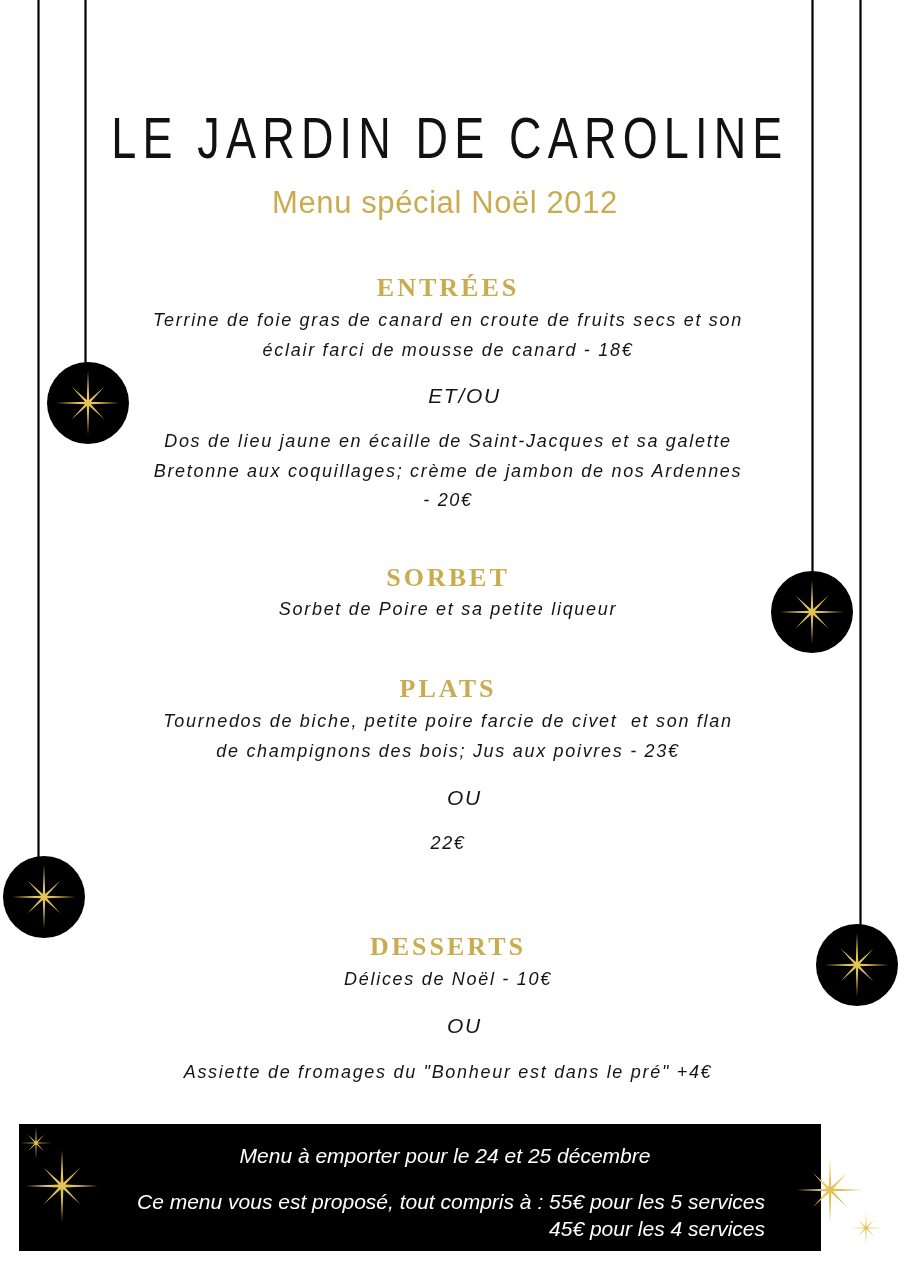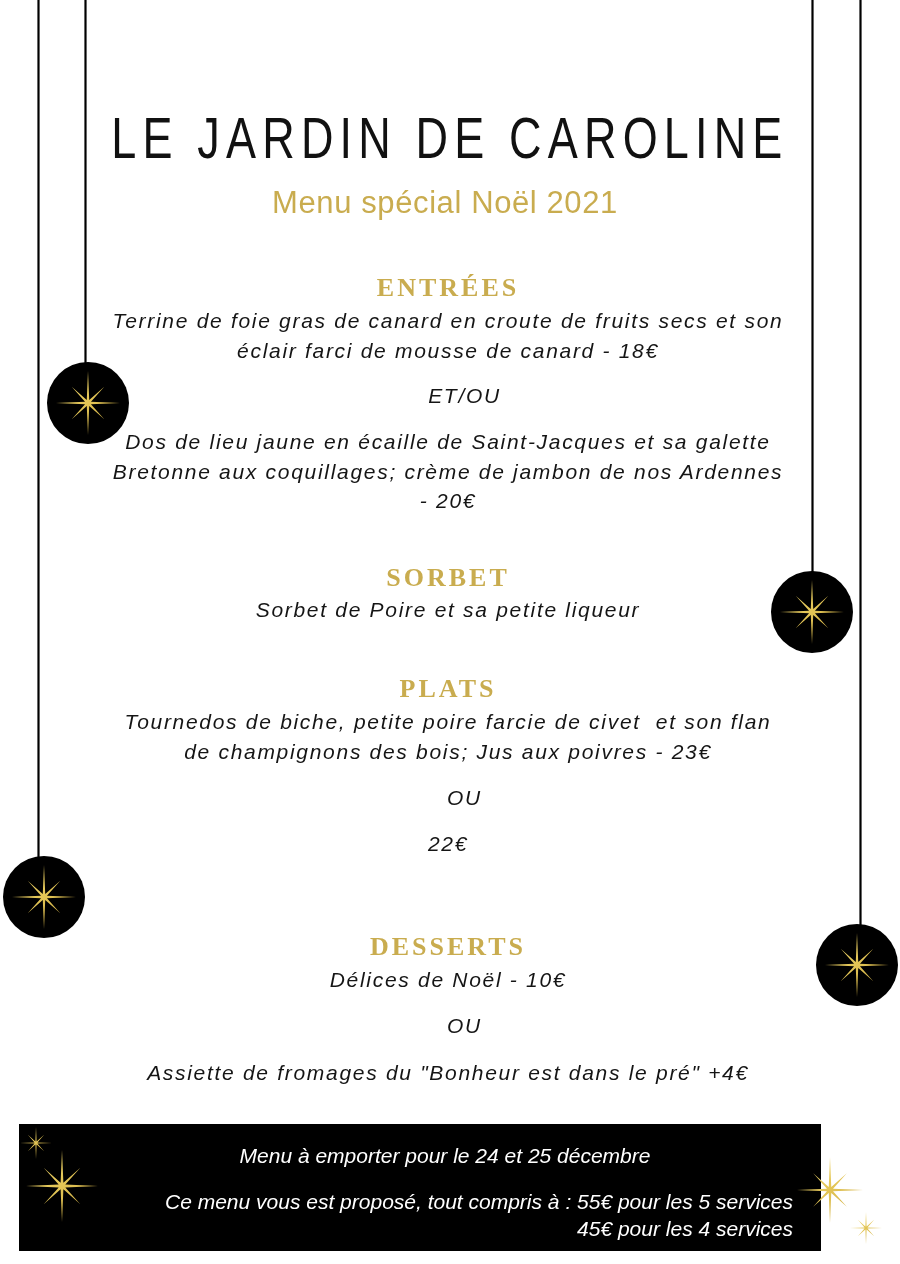--- a/index.html
+++ b/index.html
@@ -24,38 +24,38 @@
       letter-spacing: 0.6px; color: #C9AC4F; white-space: nowrap;
     }
     .heading {
       position: absolute; left: 0; width: 896px; text-align: center;
       font-family: "Liberation Serif", serif; font-weight: bold; font-size: 26px;
       line-height: 34px; letter-spacing: 3px; color: #C9AC4F; white-space: nowrap;
     }
     .item {
       position: absolute; left: 0; width: 896px; text-align: center;
       font-family: "Liberation Sans", sans-serif; font-style: italic;
-      font-size: 21px; line-height: 29.5px; letter-spacing: 1.7px; color: #151515;
+      font-size: 18px; line-height: 29.5px; letter-spacing: 1.7px; color: #151515;
     }
     .item .line { display: block; white-space: pre; }
     .sep {
       position: absolute; left: 0; width: 896px; text-align: center;
       font-family: "Liberation Sans", sans-serif; font-style: italic;
       font-size: 21px; line-height: 30px; letter-spacing: 1.7px; color: #151515; padding-left: 33px;
     }
     .banner {
       position: absolute; left: 19px; top: 1124px; width: 802px; height: 127px;
       background: #000000;
     }
     .banner-line {
       position: absolute; font-family: "Liberation Sans", sans-serif; font-style: italic;
       font-size: 21px; line-height: 27px; color: #ffffff; white-space: nowrap;
     }
     .banner-line.center { left: 0; width: 852px; text-align: center; top: 18px; }
-    .banner-line.right { left: 0; width: 746px; text-align: right; margin-left: 28px; }
+    .banner-line.right { left: 0; width: 746px; text-align: right; }
     .banner-stars { position: absolute; left: 0; top: 0; width: 900px; height: 1264px; pointer-events: none; }
   </style>
 </head>
 <body>
 
 <div class="page">
 
   <svg class="decor" viewBox="0 0 900 1264" xmlns="http://www.w3.org/2000/svg">
     <defs>
       <linearGradient id="goldGrad" x1="0" y1="0" x2="1" y2="1">
@@ -89,21 +89,21 @@
     <g>
       <line x1="860.5" y1="0" x2="860.5" y2="926" stroke="#000" stroke-width="2.2"></line>
       <circle cx="857" cy="965" r="41" fill="#000"></circle>
       <use href="#star" transform="translate(857,965) scale(0.64)"></use>
     </g>
   </svg>
 
   <h1 class="title">
     <span>LE JARDIN DE CAROLINE</span>
   </h1>
-  <div class="subtitle">Menu spécial Noël 2021</div>
+  <div class="subtitle">Menu spécial Noël 2012</div>
 
   <section>
     <h2 class="heading" style="top:271px;">ENTRÉES</h2>
     <div class="item" style="top:306px;">
       <span class="line">Terrine de foie gras de canard en croute de fruits secs et son</span>
       <span class="line">éclair farci de mousse de canard - 18€</span>
     </div>
     <div class="sep" style="top:381px;">ET/OU</div>
     <div class="item" style="top:427px;">
       <span class="line">Dos de lieu jaune en écaille de Saint-Jacques et sa galette</span>

